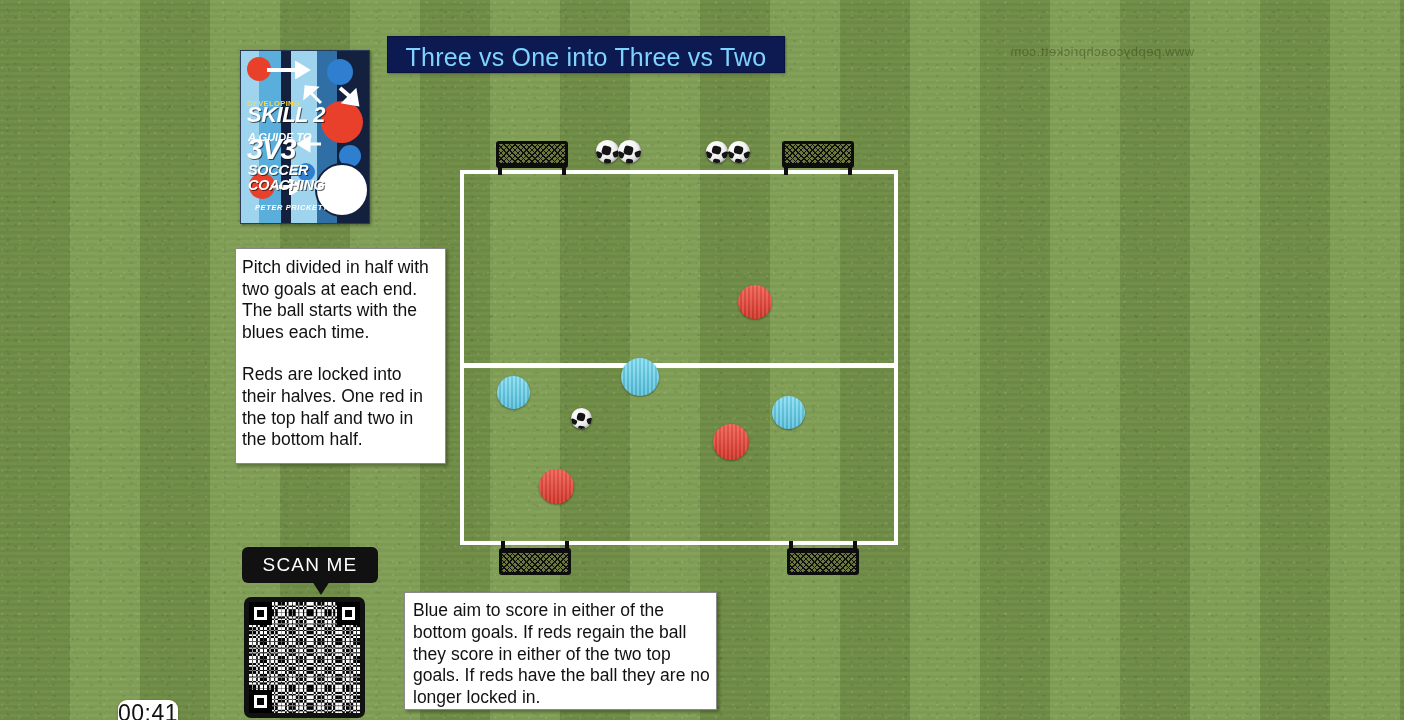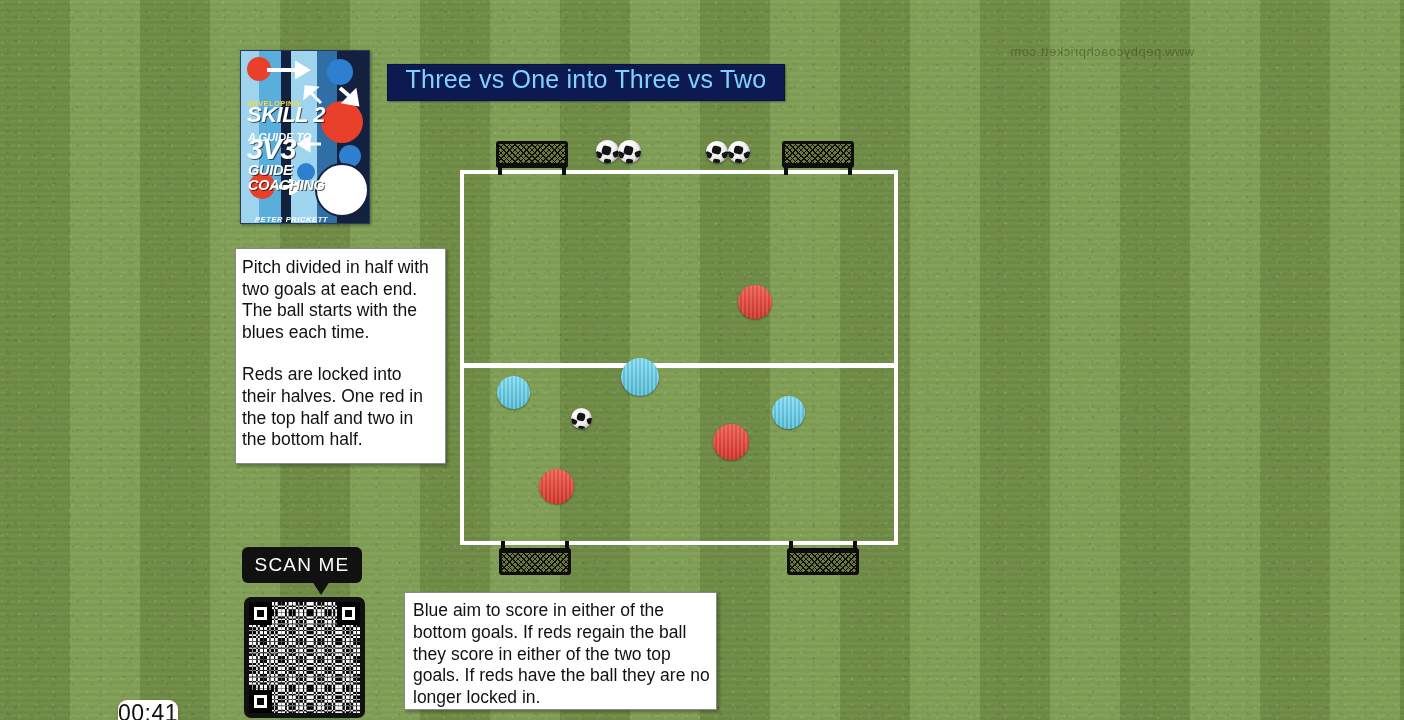--- a/index.html
+++ b/index.html
@@ -39,27 +39,27 @@
       radial-gradient(circle at 82% 77%, rgba(0,0,0,.2) 0 1px, transparent 1.5px),
       radial-gradient(circle at 55% 41%, rgba(255,255,255,.2) 0 1px, transparent 1.5px),
       radial-gradient(circle at 24% 88%, rgba(0,0,0,.18) 0 1px, transparent 1.5px);
     background-size: 17px 13px, 23px 19px, 29px 17px, 19px 23px, 13px 29px, 31px 11px;
   }
 
   
   #title-banner {
     position: absolute;
     left: 387px;
-    top: 64px;
+    top: 36px;
     width: 396px;
     height: 35px;
     background: #0d1a52;
     border: 1px solid #0a1240;
     display: flex;
-    align-items: flex-start;
+    align-items: flex-end;
     justify-content: center;
     box-shadow: 1px 1px 2px rgba(0,0,0,.35);
   }
   #title-banner span {
     color: #7fd3ff;
     font-size: 25px;
     letter-spacing: .2px;
     white-space: nowrap;
   }
 
@@ -101,21 +101,20 @@
   #bc-title5 {
     position: absolute; left: 7px; top: 112px; width: 114px;
     color: #fff; font-size: 14.5px; font-weight: bold; font-style: italic;
     letter-spacing: -.3px; line-height: 15px;
     text-shadow: 1px 1px 0 rgba(0,0,0,.6);
   }
   #bc-author {
     position: absolute; left: 14px; top: 152px;
     color: #fff; font-size: 7.5px; font-weight: bold; font-style: italic;
     letter-spacing: .6px;
-    margin-top: 12px;
   }
 
   
   .textbox {
     position: absolute;
     background: #ffffff;
     border: 1px solid #8a8a8a;
     box-shadow: 2px 2px 3px rgba(0,0,0,.3);
     color: #111;
     box-sizing: border-box;
@@ -135,21 +134,21 @@
     line-height: 21.8px;
   }
   #textbox-scoring p { margin: 0; }
 
   
   #scan-panel {
     position: absolute;
     left: 240px; top: 547px; width: 128px; height: 173px;
   }
   #scan-banner {
-    position: absolute; left: 2px; top: 0; width: 120px; height: 36px;
+    position: absolute; left: 2px; top: 0; width: 136px; height: 36px;
     background: #111; border-radius: 6px;
     display: flex; align-items: center; justify-content: center;
   }
   #scan-banner span {
     color: #fff; font-size: 19px; letter-spacing: 1.2px; font-weight: 500;
   }
   #scan-tail {
     position: absolute; left: 72px; top: 34px;
     width: 0; height: 0;
     border-left: 9px solid transparent;
@@ -324,21 +323,21 @@
       <path d="M24 9 H10 M12 3 L2 9 L12 15 Z" stroke="#ffffff" stroke-width="3" fill="#ffffff"></path>
     </svg>
     <svg class="bc-arrow" style="left:30px;top:128px;" width="34" height="16" viewBox="0 0 34 16">
       <path d="M0 8 H22 M20 2 L30 8 L20 14 Z" stroke="#ffffff" stroke-width="4" fill="#ffffff"></path>
     </svg>
 
     <div id="bc-title1">DEVELOPING</div>
     <div id="bc-title2">SKILL 2</div>
     <div id="bc-title3">A GUIDE TO</div>
     <div id="bc-title4">3V3</div>
-    <div id="bc-title5">GUIDE COACHING</div>
+    <div id="bc-title5">SOCCER COACHING</div>
     <div id="bc-author">PETER PRICKETT</div>
   </div>
 
   <div class="textbox" id="textbox-rules">
     <p>Pitch divided in half with two goals at each end. The ball starts with the blues each time.</p>
     <div class="gap"></div>
     <p>Reds are locked into their halves. One red in the top half and two in the bottom half.</p>
   </div>
 
   <div class="textbox" id="textbox-scoring">

